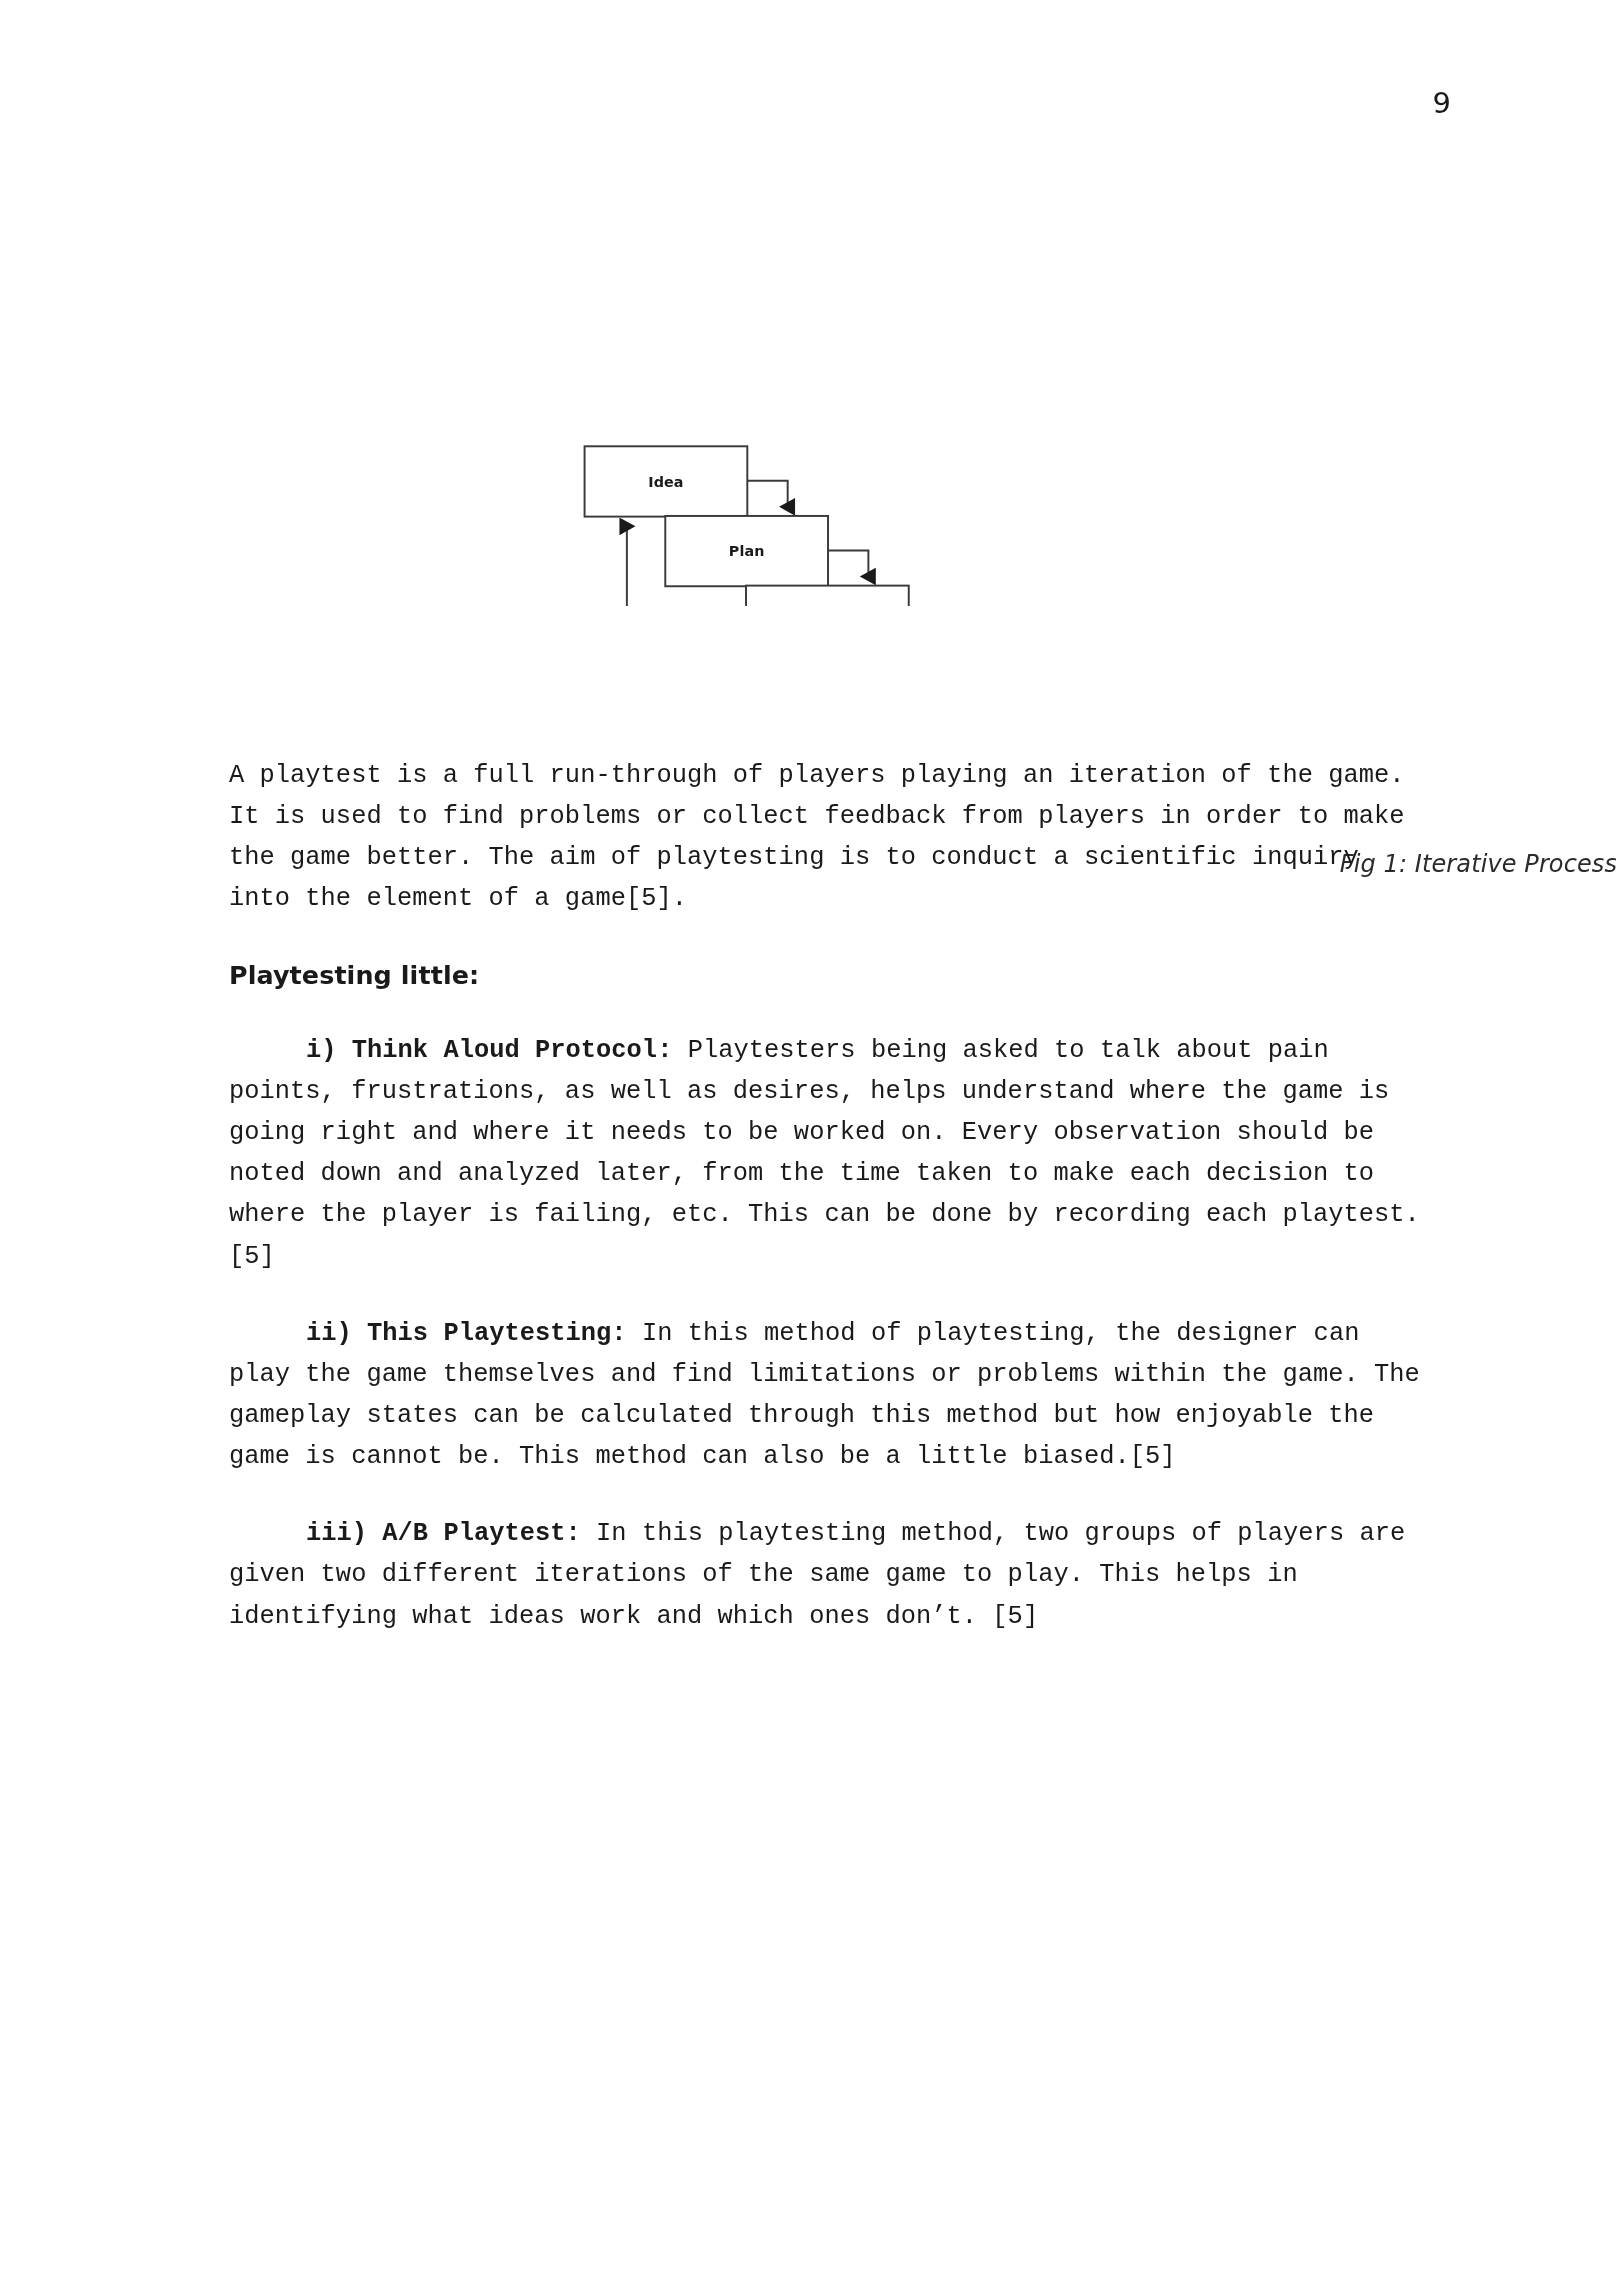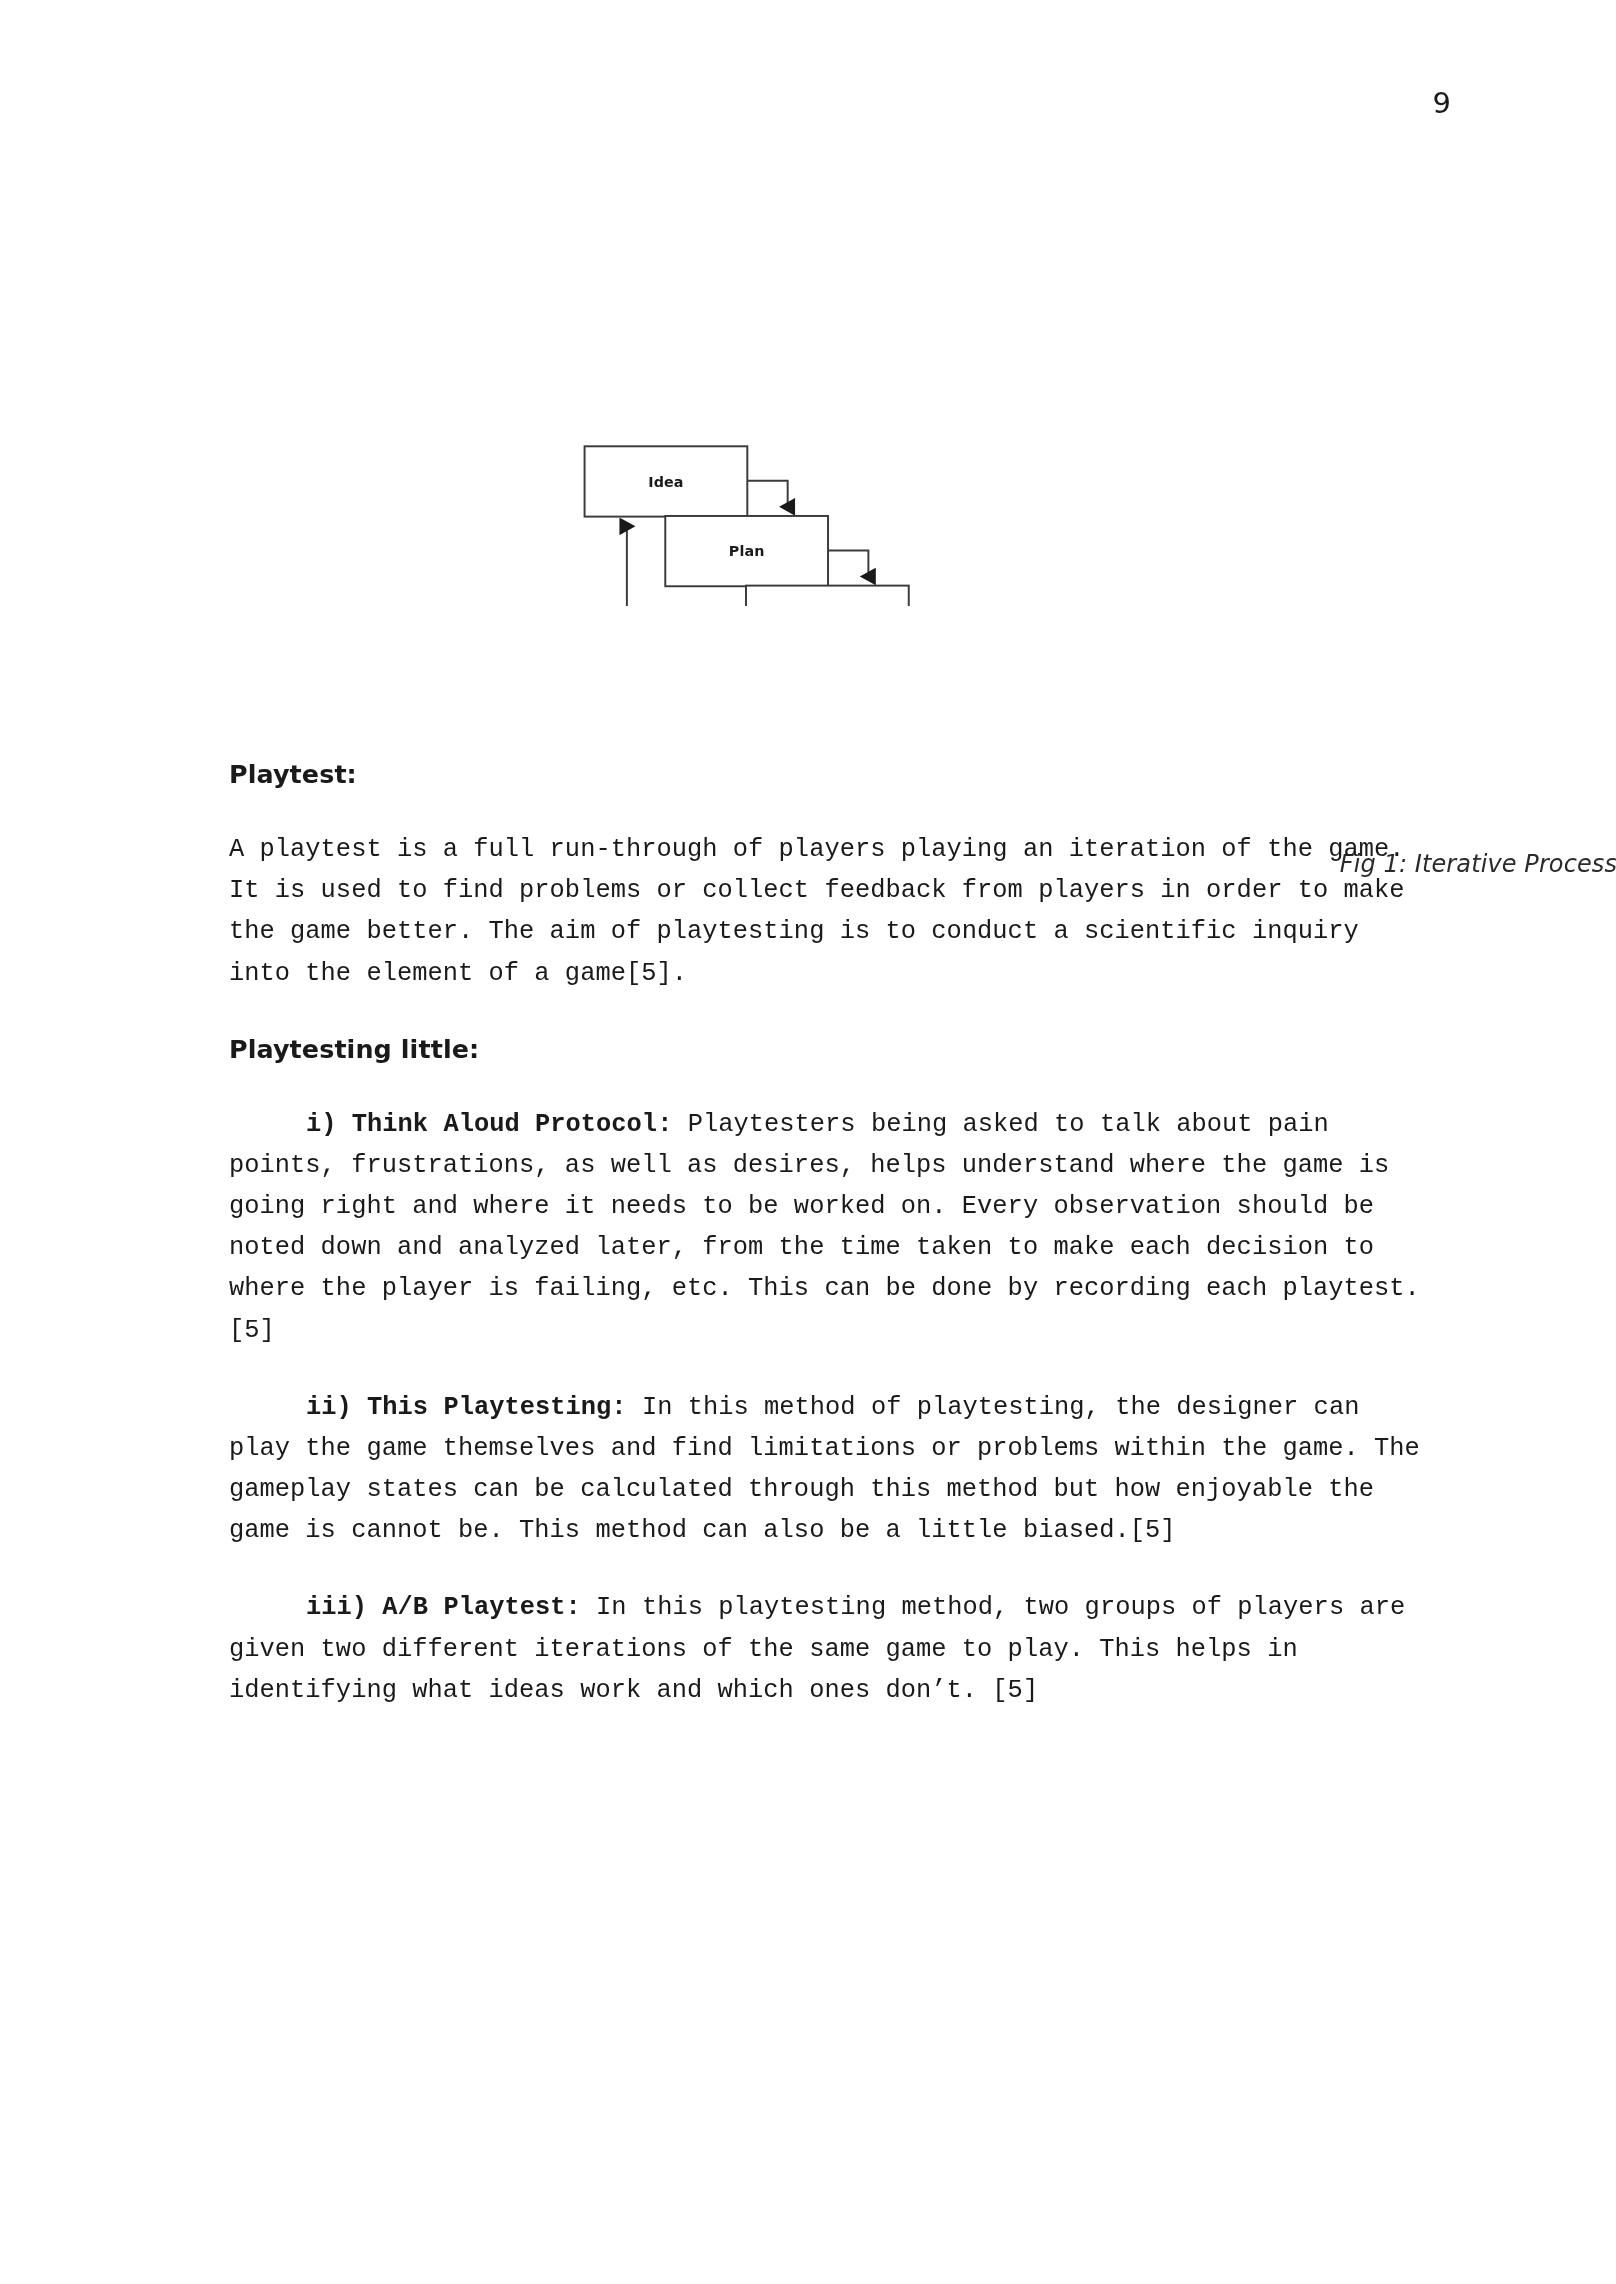--- a/index.html
+++ b/index.html
@@ -160,21 +160,20 @@
           </g>
         </g>
       </svg>
     </div>
 
     <div class="fig-caption">Fig 1: Iterative Process</div>
   </div>
 
   <div class="body-col">
 
-    <h2 class="h-block">Playtest:</h2>
 
     <p class="p-block">A playtest is a full run-through of players playing an iteration of the game. It is used to find problems or collect feedback from players in order to make the game better. The aim of playtesting is to conduct a scientific inquiry into the element of a game[5].</p>
 
     <h2 class="h-block">Playtesting little:</h2>
 
 
     <p class="p-block indented">
       <span class="lead">i) Think Aloud Protocol:</span><span> Playtesters being asked to talk about pain points, frustrations, as well as desires, helps understand where the game is going right and where it needs to be worked on. Every observation should be noted down and analyzed later, from the time taken to make each decision to where the player is failing, etc. This can be done by recording each playtest. [5]</span>
     </p>
 

